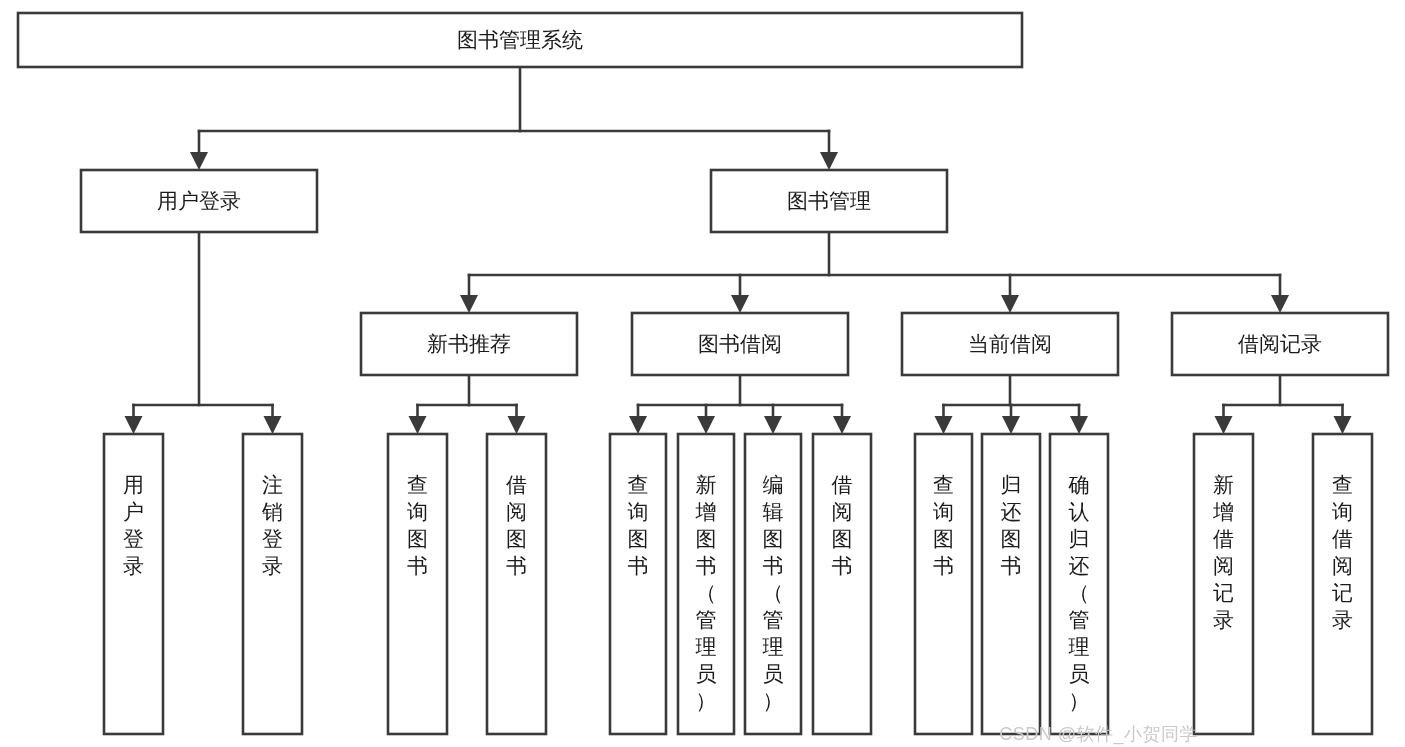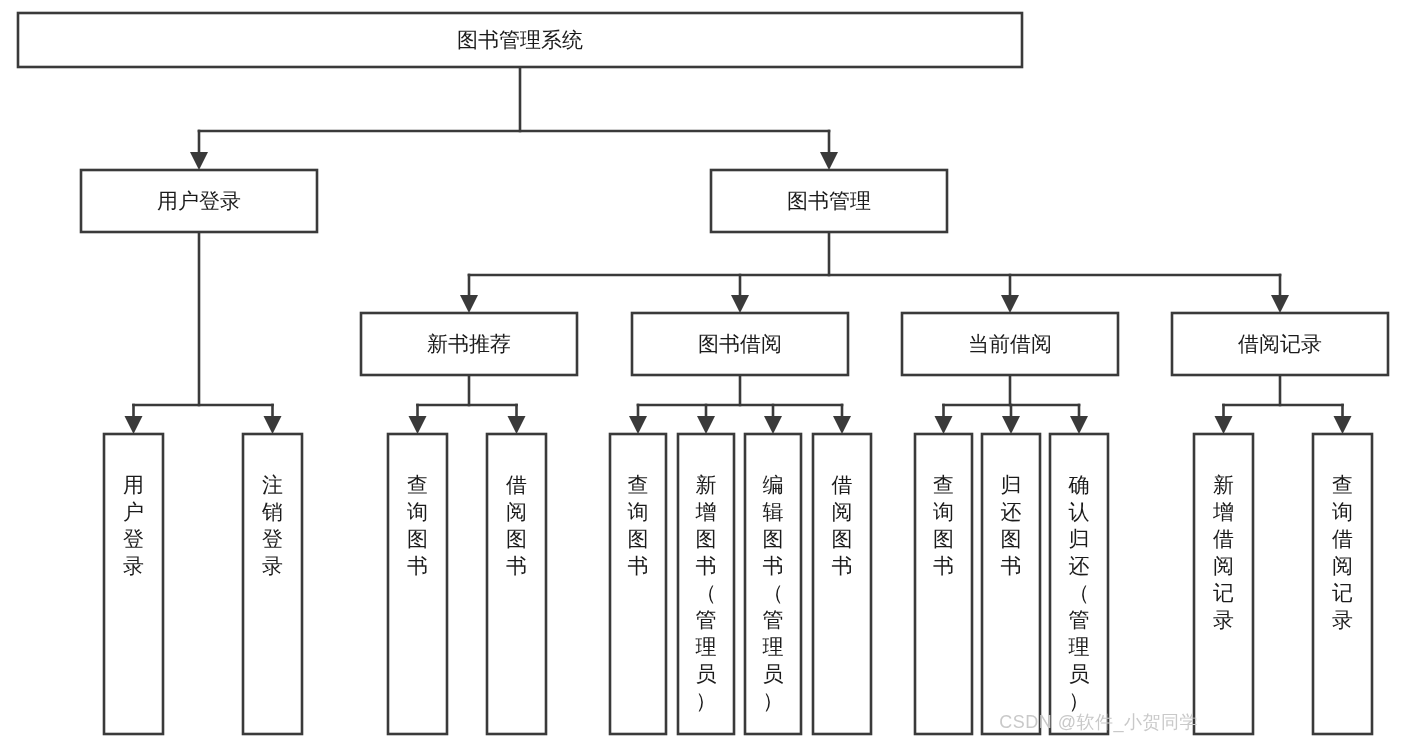--- a/index.html
+++ b/index.html
@@ -17,21 +17,21 @@
     font-size:21px;fill:#1b1b1b;
     dominant-baseline:middle;text-anchor:middle;
     white-space:pre;
   }
   .node-label-vertical{
     font-family:"Liberation Sans","DejaVu Sans",sans-serif;
     font-size:21px;fill:#1b1b1b;
     dominant-baseline:middle;text-anchor:middle;
   }
   .watermark{
-    position:absolute;right:8px;bottom:13px;
+    position:absolute;right:8px;bottom:1px;
     font-family:"Liberation Sans","DejaVu Sans",sans-serif;
     font-size:18px;color:#c9c9c9;letter-spacing:.5px;
     user-select:none;pointer-events:none;white-space:nowrap;
   }
 </style>
 </head>
 <body>
 
 <div id="chart-root">
   <svg id="diagram-svg" width="1405" height="747" viewBox="0 0 1405 747" xmlns="http://www.w3.org/2000/svg">

